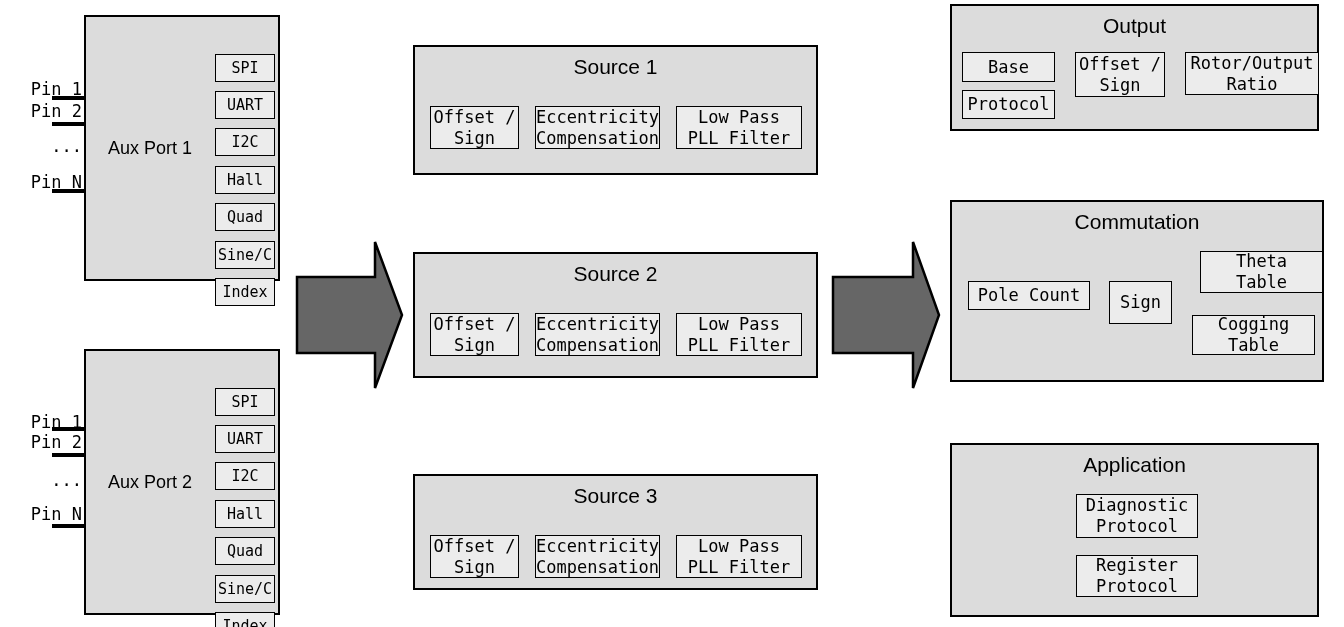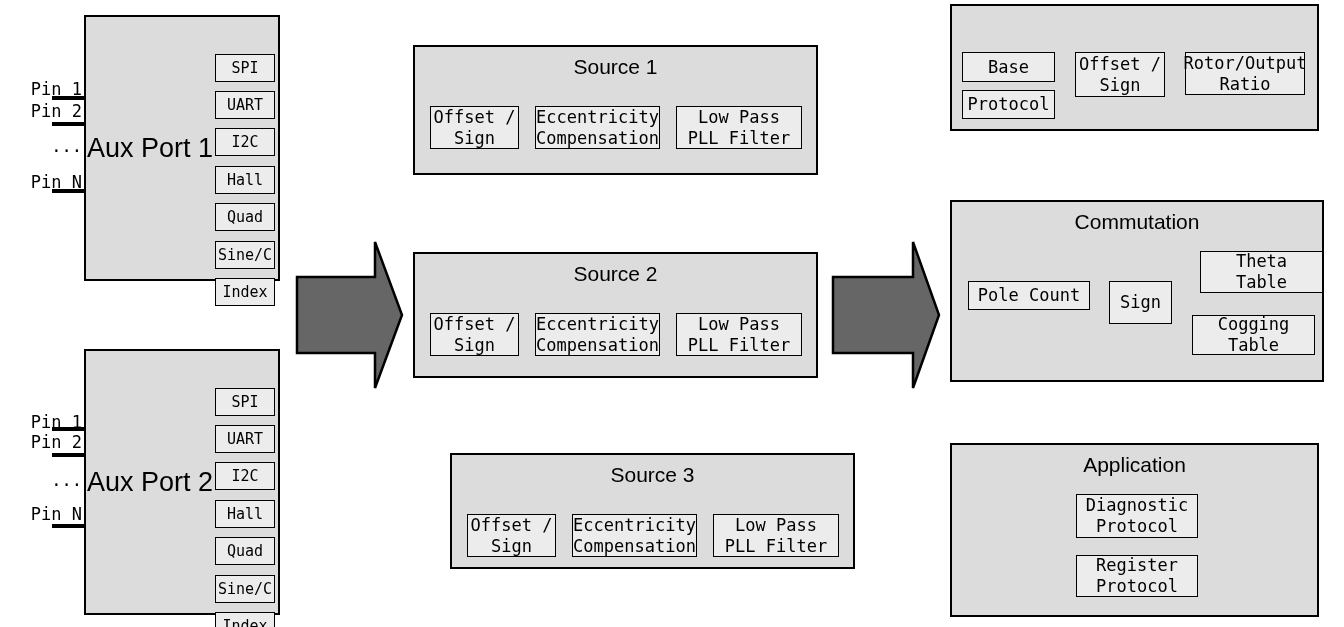--- a/index.html
+++ b/index.html
@@ -12,21 +12,21 @@
   .block {
     position:absolute; background:#dcdcdc; border:2px solid #000;
   }
   .block-title {
     position:absolute; left:0; right:0; top:8px; text-align:center;
     font-size:21px; font-family:"Liberation Sans", sans-serif;
   }
   .aux-title {
     position:absolute; left:0; top:0; bottom:0; width:128px;
     display:flex; align-items:center; justify-content:center;
-    font-size:27px; font-family:"Liberation Sans", sans-serif;
+    font-size:18px; font-family:"Liberation Sans", sans-serif;
   }
   .box {
     position:absolute; background:#ececec; border:1.5px solid #000;
     display:flex; align-items:center; justify-content:center;
     font-family:"DejaVu Sans Mono", monospace; font-size:17px;
     line-height:21px; text-align:center; white-space:pre-line;
   }
   .proto { left:129px; width:60px; height:28px; font-size:15px;margin-top:28px; }
   .pin-label {
     position:absolute; font-family:"DejaVu Sans Mono", monospace;
@@ -102,36 +102,37 @@
   <div class="block" style="left:413px; top:252px; width:405px; height:126px;">
     <div class="block-title">Source 2</div>
     <div class="box src-box" style="left:15px;  width:89px;">Offset /
 Sign</div>
     <div class="box src-box" style="left:120px; width:125px;">Eccentricity
 Compensation</div>
     <div class="box src-box" style="left:261px; width:126px;">Low Pass
 PLL Filter</div>
   </div>
 
-  <div class="block" style="left:413px; top:453px; width:405px; height:116px;margin-left:37px;">
+  <div class="block" style="left:413px; top:474px; width:405px; height:116px;">
     <div class="block-title">Source 3</div>
     <div class="box src-box" style="left:15px;  width:89px;">Offset /
 Sign</div>
     <div class="box src-box" style="left:120px; width:125px;">Eccentricity
 Compensation</div>
     <div class="box src-box" style="left:261px; width:126px;">Low Pass
 PLL Filter</div>
   </div>
 
   <div class="block" style="left:950px; top:4px; width:369px; height:127px;">
+    <div class="block-title">Output</div>
     <div class="box" style="left:10px;  top:46px; width:93px;  height:30px;">Base</div>
     <div class="box" style="left:10px;  top:84px; width:93px;  height:29px;">Protocol</div>
     <div class="box" style="left:123px; top:46px; width:90px;  height:45px;">Offset /
 Sign</div>
-    <div class="box" style="left:233px; top:46px; width:120px; height:43px;">Rotor/Output
+    <div class="box" style="left:233px; top:46px; width:134px; height:43px;">Rotor/Output
 Ratio</div>
   </div>
 
   <div class="block" style="left:950px; top:200px; width:374px; height:182px;">
     <div class="block-title">Commutation</div>
     <div class="box" style="left:16px;  top:79px;  width:122px; height:29px;">Pole Count</div>
     <div class="box" style="left:157px; top:79px;  width:63px;  height:43px;">Sign</div>
     <div class="box" style="left:240px; top:49px;  width:123px; height:42px;margin-left:8px;">Theta
 Table</div>
     <div class="box" style="left:240px; top:113px; width:123px; height:40px;">Cogging

